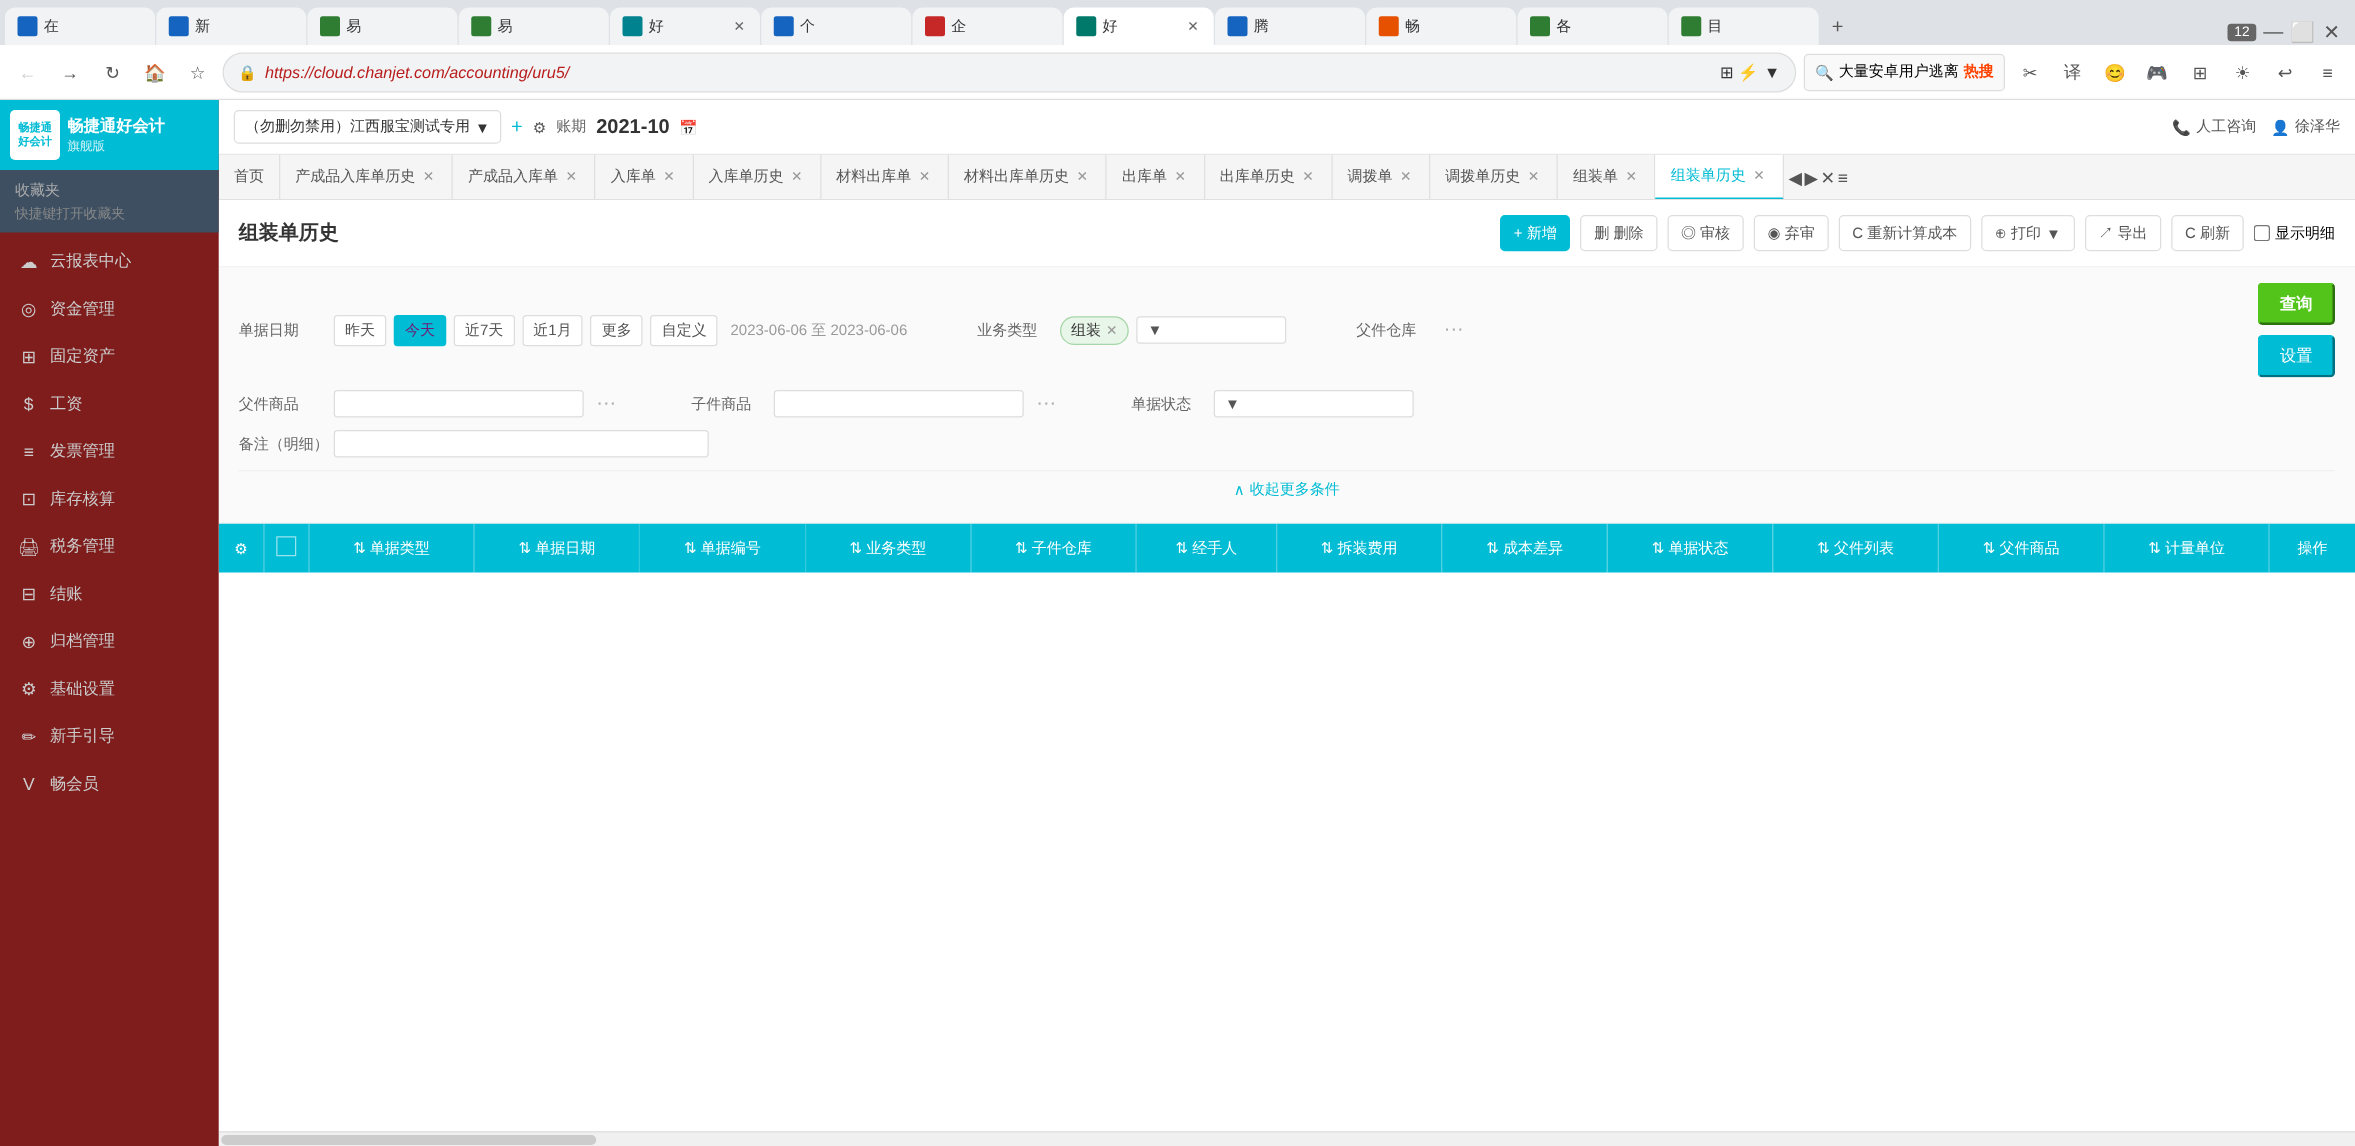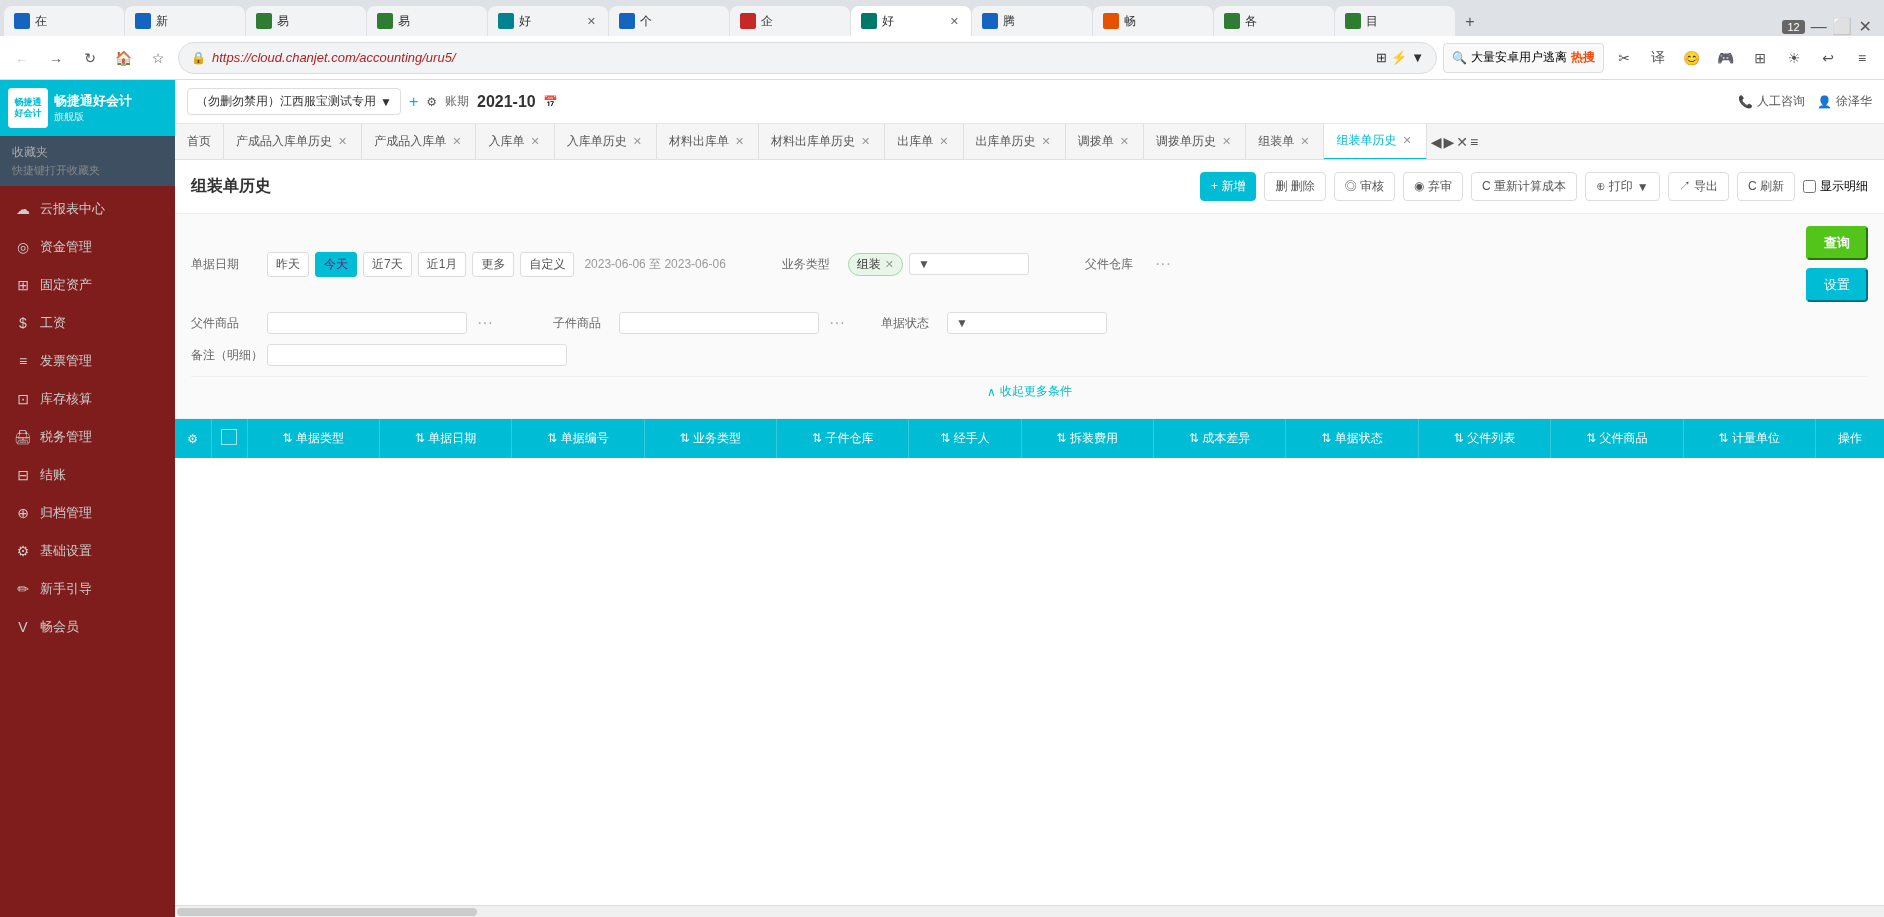--- a/index.html
+++ b/index.html
@@ -418,21 +418,21 @@
           <span class="filter-label">父件商品</span>
           <div class="filter-control">
             <input class="filter-input" placeholder="" style="">
             <span class="more-dots">···</span>
           </div>
           <div style="margin-left:40px;display:flex;align-items:center;gap:6px;">
             <span class="filter-label">子件商品</span>
             <input class="filter-input" placeholder="" style="">
             <span class="more-dots">···</span>
           </div>
-          <div style="margin-left:16px;display:flex;align-items:center;gap:6px;">
+          <div style="margin-left:40px;display:flex;align-items:center;gap:6px;">
             <span class="filter-label">单据状态</span>
             <div class="filter-select" style="min-width:160px;">
               <span>▼</span>
             </div>
           </div>
         </div>
 
         <div class="filter-row">
           <span class="filter-label">备注（明细）</span>
           <input class="filter-input" style="width: 300px;">

